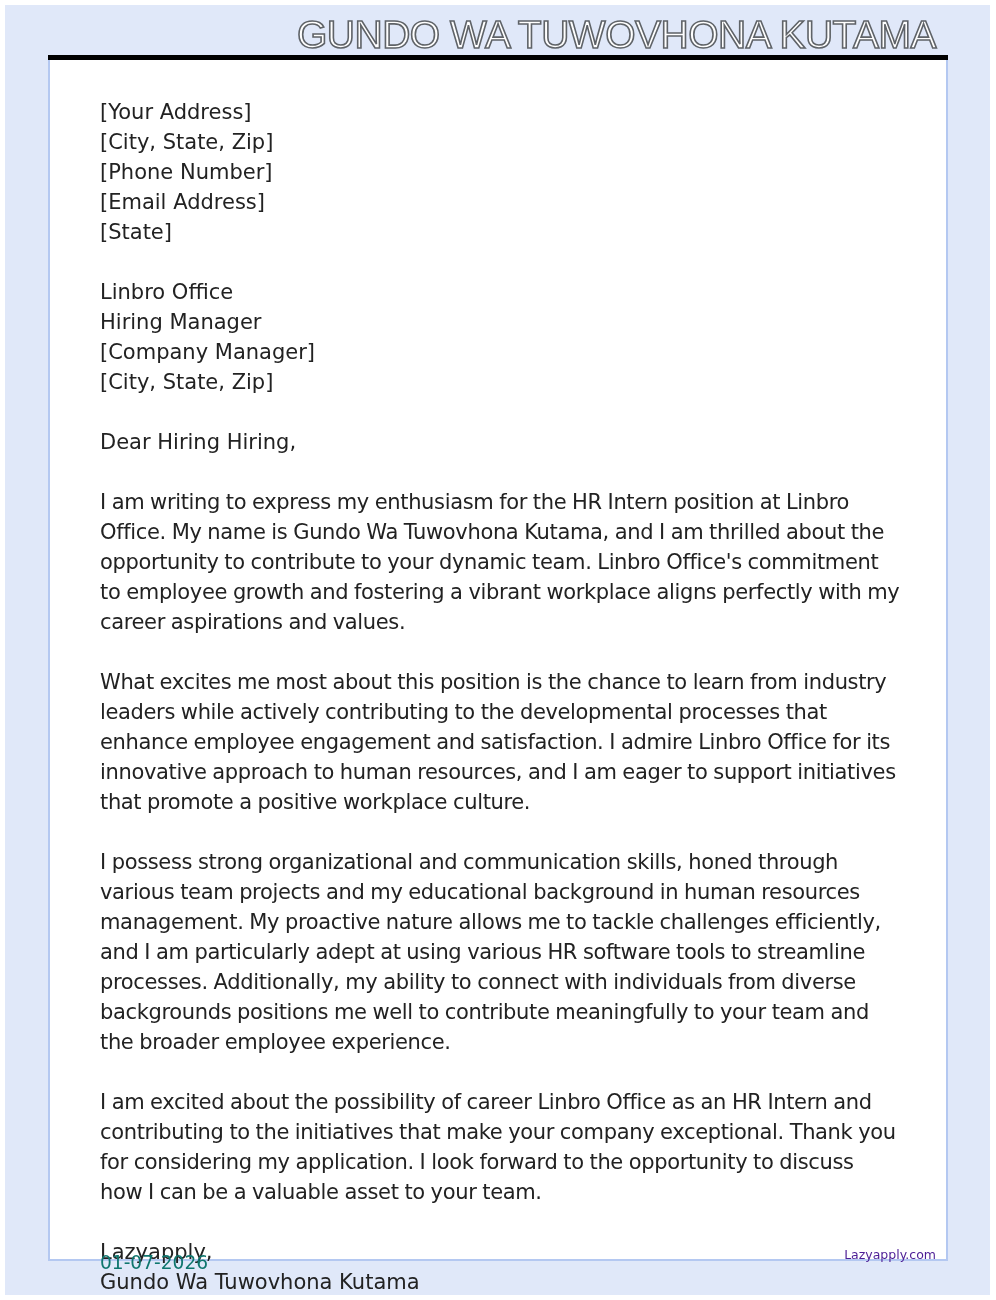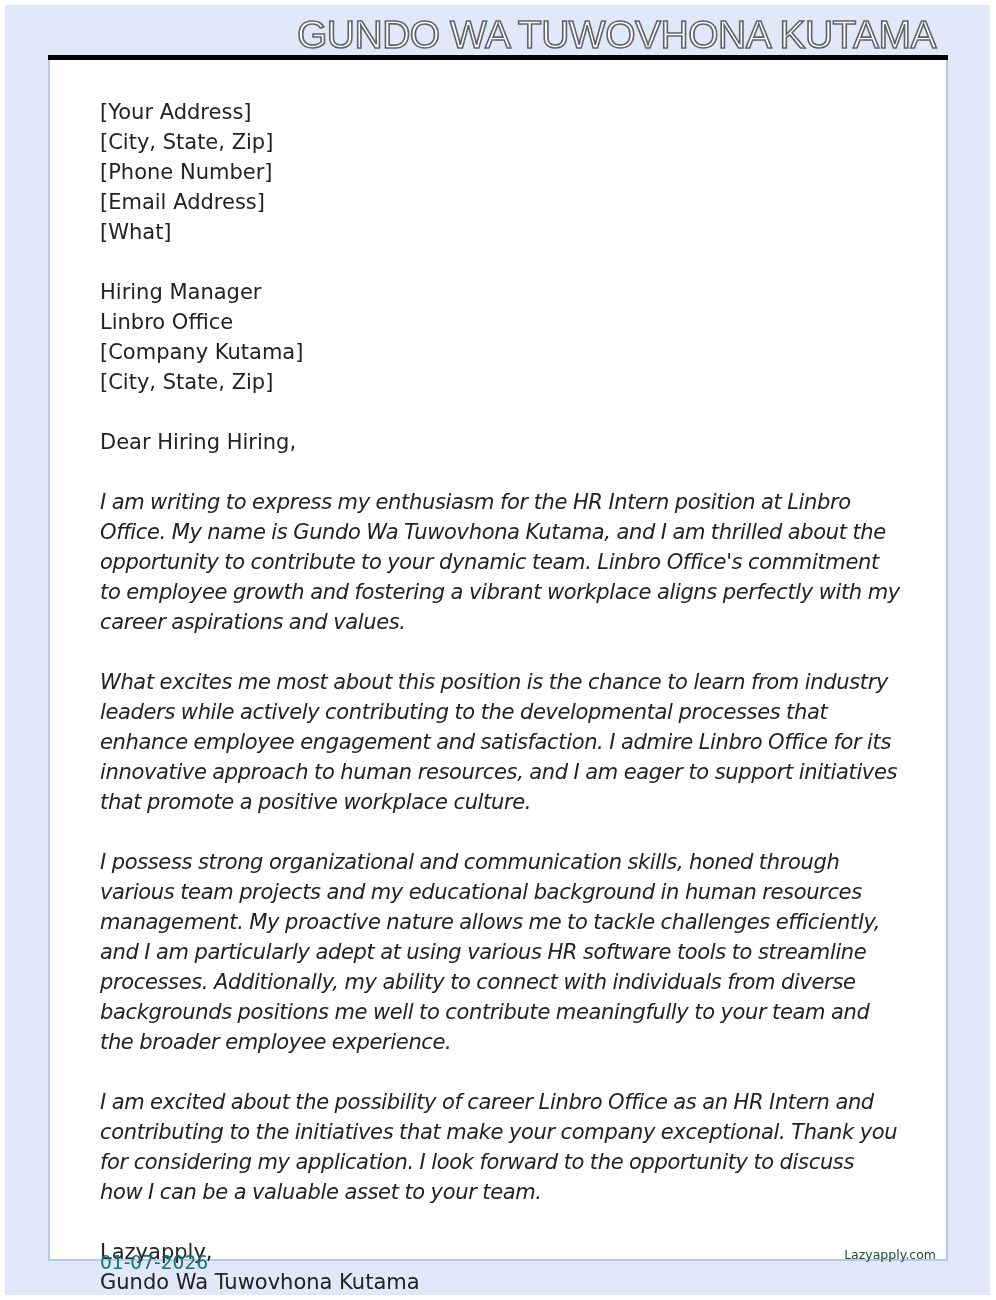--- a/index.html
+++ b/index.html
@@ -62,63 +62,62 @@
       width: 800px;
       font-size: 21px;
       line-height: 30px;
       color: #222222;
     }
     .line { display: block; white-space: nowrap; }
     .para {
       margin: 4px 0 30px 0;
       letter-spacing: -0.35px;
       word-spacing: -0.5px;
-      font-style: italic;
     }
     .block { margin-bottom: 30px; }
     .date-stamp {
       position: absolute;
       left: 100px;
       top: 1248px;
       font-size: 18.6px;
       line-height: 30px;
       color: #0f766e;
     }
     .watermark {
       position: absolute;
       right: 60px;
       top: 1246px;
       font-size: 12.5px;
       line-height: 18px;
-      color: #14532d;
+      color: #4c1d95;
     }
   </style>
 </head>
 <body>
 
 <div class="outer"></div>
 
 <h1 class="title">GUNDO WA TUWOVHONA KUTAMA</h1>
 
 <div class="card"></div>
 <div class="topbar"></div>
 
 <div class="content">
   <div class="block">
     <span class="line">[Your Address]</span>
     <span class="line">[City, State, Zip]</span>
     <span class="line">[Phone Number]</span>
     <span class="line">[Email Address]</span>
-    <span class="line">[What]</span>
+    <span class="line">[State]</span>
   </div>
 
   <div class="block">
+    <span class="line">Linbro Office</span>
     <span class="line">Hiring Manager</span>
-    <span class="line">Linbro Office</span>
-    <span class="line">[Company Kutama]</span>
+    <span class="line">[Company Manager]</span>
     <span class="line">[City, State, Zip]</span>
   </div>
 
   <div class="block">Dear Hiring Hiring,</div>
 
   <p class="para">I am writing to express my enthusiasm for the HR Intern position at Linbro Office. My name is Gundo Wa Tuwovhona Kutama, and I am thrilled about the opportunity to contribute to your dynamic team. Linbro Office's commitment to employee growth and fostering a vibrant workplace aligns perfectly with my career aspirations and values.</p>
   <p class="para">What excites me most about this position is the chance to learn from industry leaders while actively contributing to the developmental processes that enhance employee engagement and satisfaction. I admire Linbro Office for its innovative approach to human resources, and I am eager to support initiatives that promote a positive workplace culture.</p>
   <p class="para">I possess strong organizational and communication skills, honed through various team projects and my educational background in human resources management. My proactive nature allows me to tackle challenges efficiently, and I am particularly adept at using various HR software tools to streamline processes. Additionally, my ability to connect with individuals from diverse backgrounds positions me well to contribute meaningfully to your team and the broader employee experience.</p>
   <p class="para">I am excited about the possibility of career Linbro Office as an HR Intern and contributing to the initiatives that make your company exceptional. Thank you for considering my application. I look forward to the opportunity to discuss how I can be a valuable asset to your team.</p>
 

